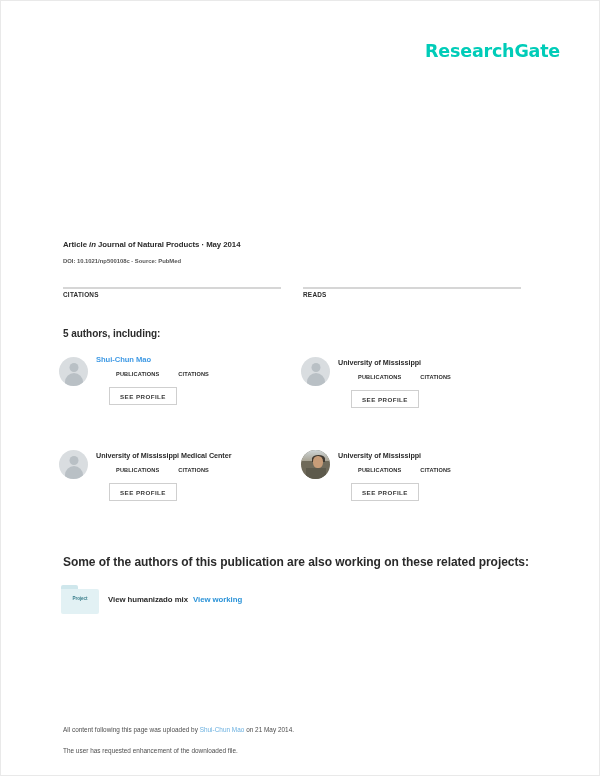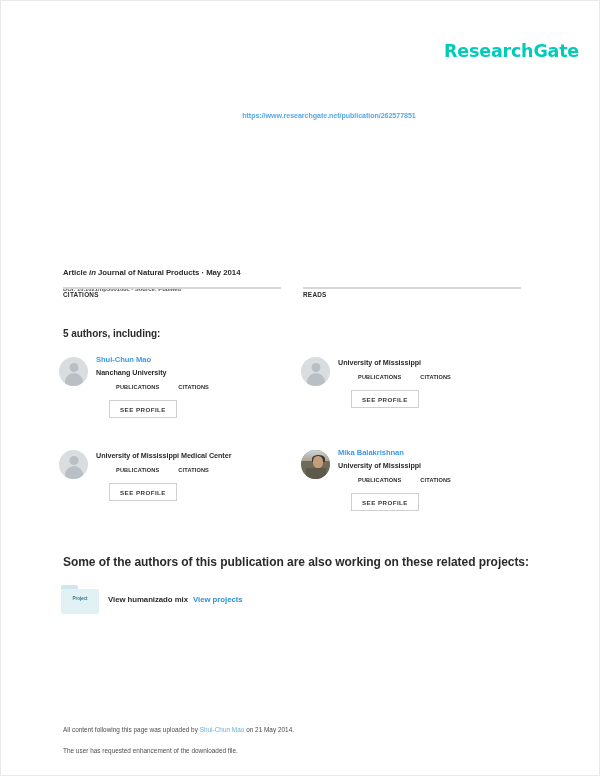--- a/index.html
+++ b/index.html
@@ -24,21 +24,21 @@
     border: 1px solid #e9e9e9;
   }
 
   
   .brand-row {
     position: absolute;
     left: 0; top: 40px;
     width: 600px;
     height: 30px;
     text-align: right;
-    padding-right: 22px;
+    padding-right: 41px;
   }
   .brand {
     display: inline-block;
     font-family: "DejaVu Sans", sans-serif;
     font-size: 17.5px;
     font-weight: bold;
     letter-spacing: -0.2px;
     color: #00ccb8;
     line-height: 20px;
   }
@@ -78,21 +78,20 @@
     left: 62px; top: 238px;
     width: 480px;
   }
   .meta-line-1 {
     font-size: 7.8px;
     font-weight: bold;
     color: #2b2b2b;
     letter-spacing: -0.05px;
     line-height: 11px;
     white-space: nowrap;
-    margin-top: 28px;
   }
   .meta-line-1 .em { font-style: italic; font-weight: bold; }
   .meta-line-2 {
     margin-top: 7px;
     font-size: 5.9px;
     font-weight: bold;
     color: #555555;
     letter-spacing: -0.02px;
     line-height: 9px;
     white-space: nowrap;
@@ -324,23 +323,20 @@
 </style>
 </head>
 <body>
 
 <div class="page">
 
   <div class="brand-row">
     <span class="brand">ResearchGate</span>
   </div>
 
-  <div class="pub-url-row">
-    <span class="pub-url">https://www.researchgate.net/publication/262577851</span>
-  </div>
 
   <div class="title-block">
     <div class="title-line"></div>
     <div class="title-line"></div>
   </div>
 
   <div class="meta">
     <div class="meta-line-1">
       <span>Article</span>
       <span class="em">in</span>
@@ -368,21 +364,20 @@
 
   <div class="authors-grid">
 
     <div class="author-card">
       <div class="avatar">
         <div class="head"></div>
           <div class="body"></div>
       </div>
       <div class="author-info">
         <div class="author-name">Shui-Chun Mao</div>
-        <div class="author-affil">Nanchang University</div>
         <div class="author-stats">
           <span class="astat-label">PUBLICATIONS</span>
           <span class="astat-label">CITATIONS</span>
         </div>
         <div class="see-profile">SEE PROFILE</div>
       </div>
     </div>
 
     <div class="author-card">
       <div class="avatar">
@@ -415,21 +410,20 @@
     </div>
 
     <div class="author-card">
       <div class="avatar photo">
         <div class="sky"></div>
           <div class="torso"></div>
           <div class="hair"></div>
           <div class="face"></div>
       </div>
       <div class="author-info">
-        <div class="author-name">Mika Balakrishnan</div>
         <div class="author-affil">University of Mississippi</div>
         <div class="author-stats">
           <span class="astat-label">PUBLICATIONS</span>
           <span class="astat-label">CITATIONS</span>
         </div>
         <div class="see-profile">SEE PROFILE</div>
       </div>
     </div>
 
   </div>
@@ -437,21 +431,21 @@
   <div class="projects-head">Some of the authors of this publication are also working on these related projects:</div>
 
   <div class="project-row">
     <div class="project-icon">
       <div class="tab"></div>
       <div class="body"></div>
       <div class="word">Project</div>
     </div>
     <div class="project-text">
       <span>View humanizado mix</span>
-      <span class="project-link">View projects</span>
+      <span class="project-link">View working</span>
     </div>
   </div>
 
   <div class="footer">
     <div class="footer-line">
       <span>All content following this page was uploaded by</span>
       <span class="footer-link">Shui-Chun Mao</span>
       <span>on 21 May 2014.</span>
     </div>
     <div class="footer-line">The user has requested enhancement of the downloaded file.</div>

